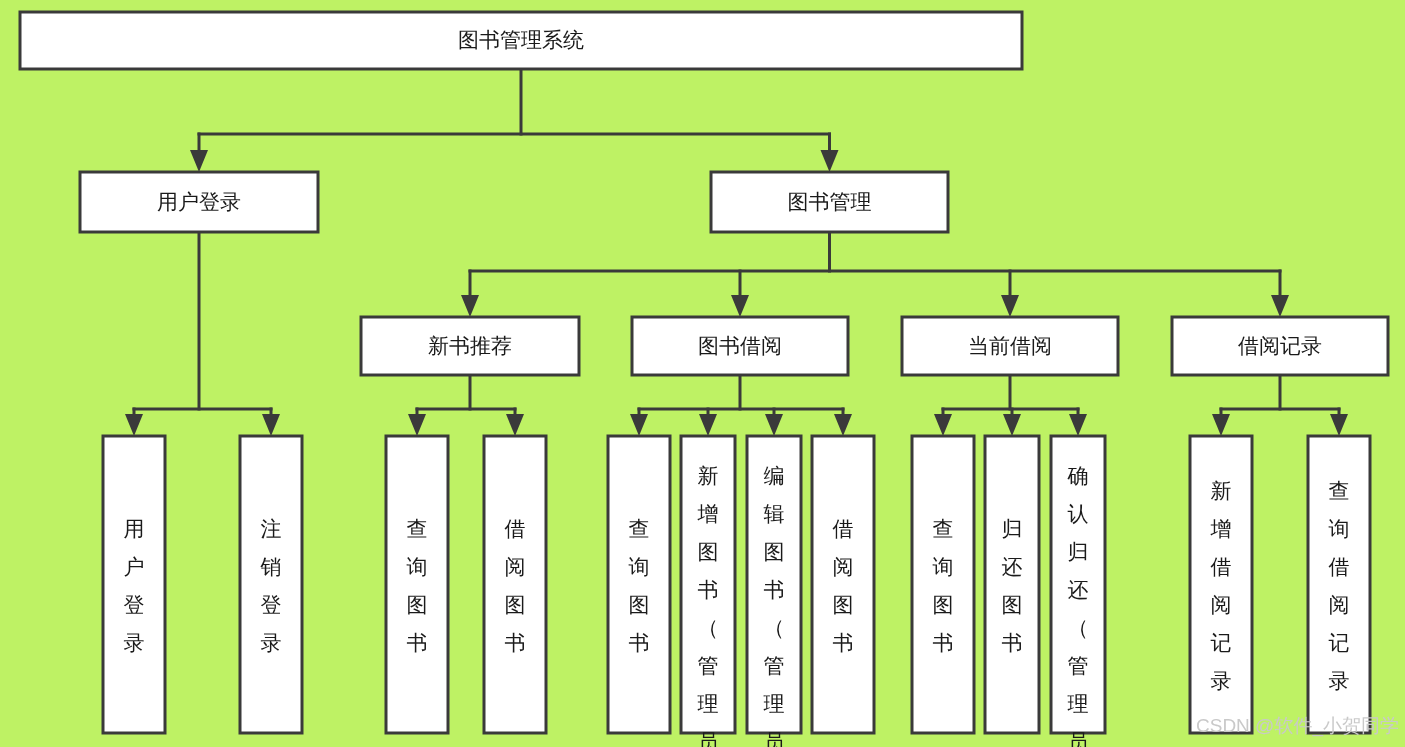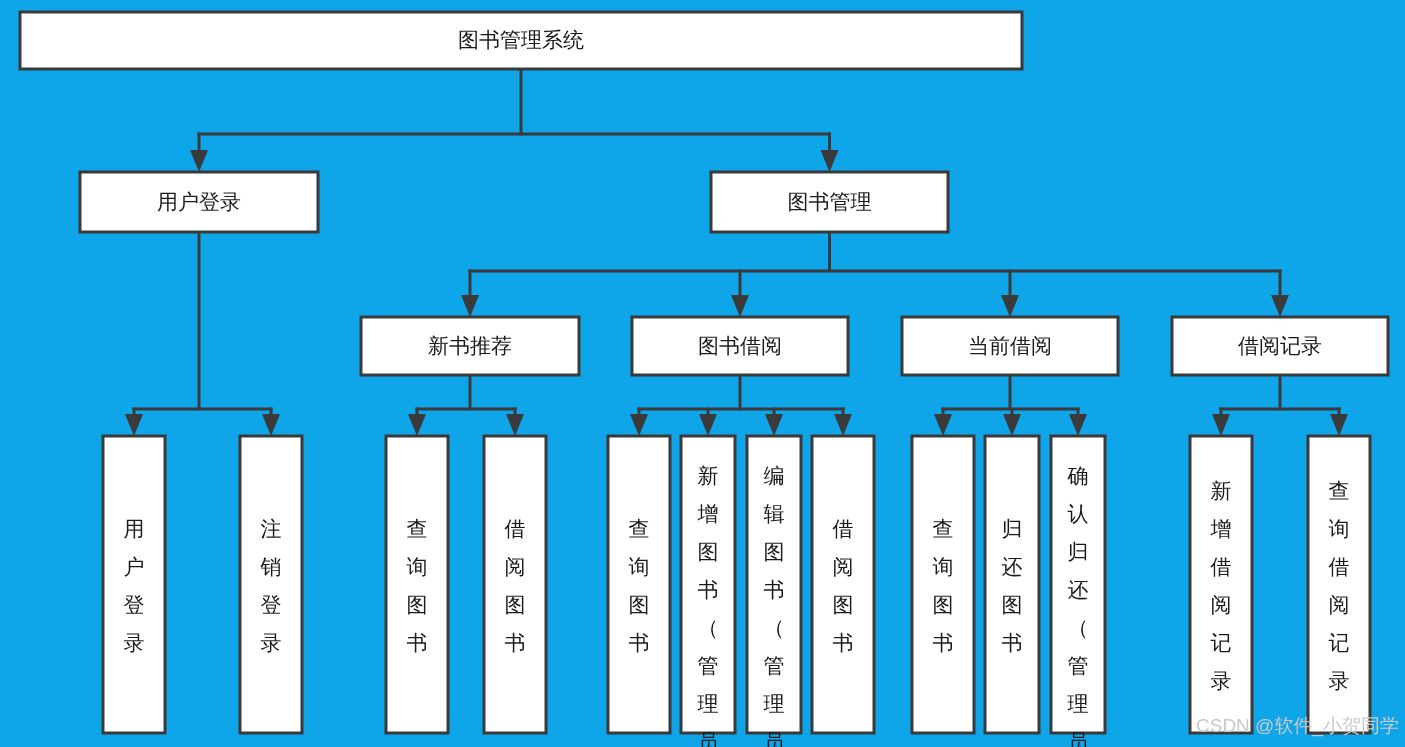--- a/index.html
+++ b/index.html
@@ -7,21 +7,21 @@
     padding: 0;
     background: #ffffff;
   }
   body {
     font-family: "Liberation Sans", "DejaVu Sans", sans-serif;
   }
   #diagram-root {
     position: relative;
     width: 1405px;
     height: 747px;
-    background: #0ea5e9;
+    background: #bef264;
     overflow: hidden;
   }
   svg.diagram-canvas {
     position: absolute;
     left: 0;
     top: 0;
     width: 1405px;
     height: 747px;
     display: block;
   }

